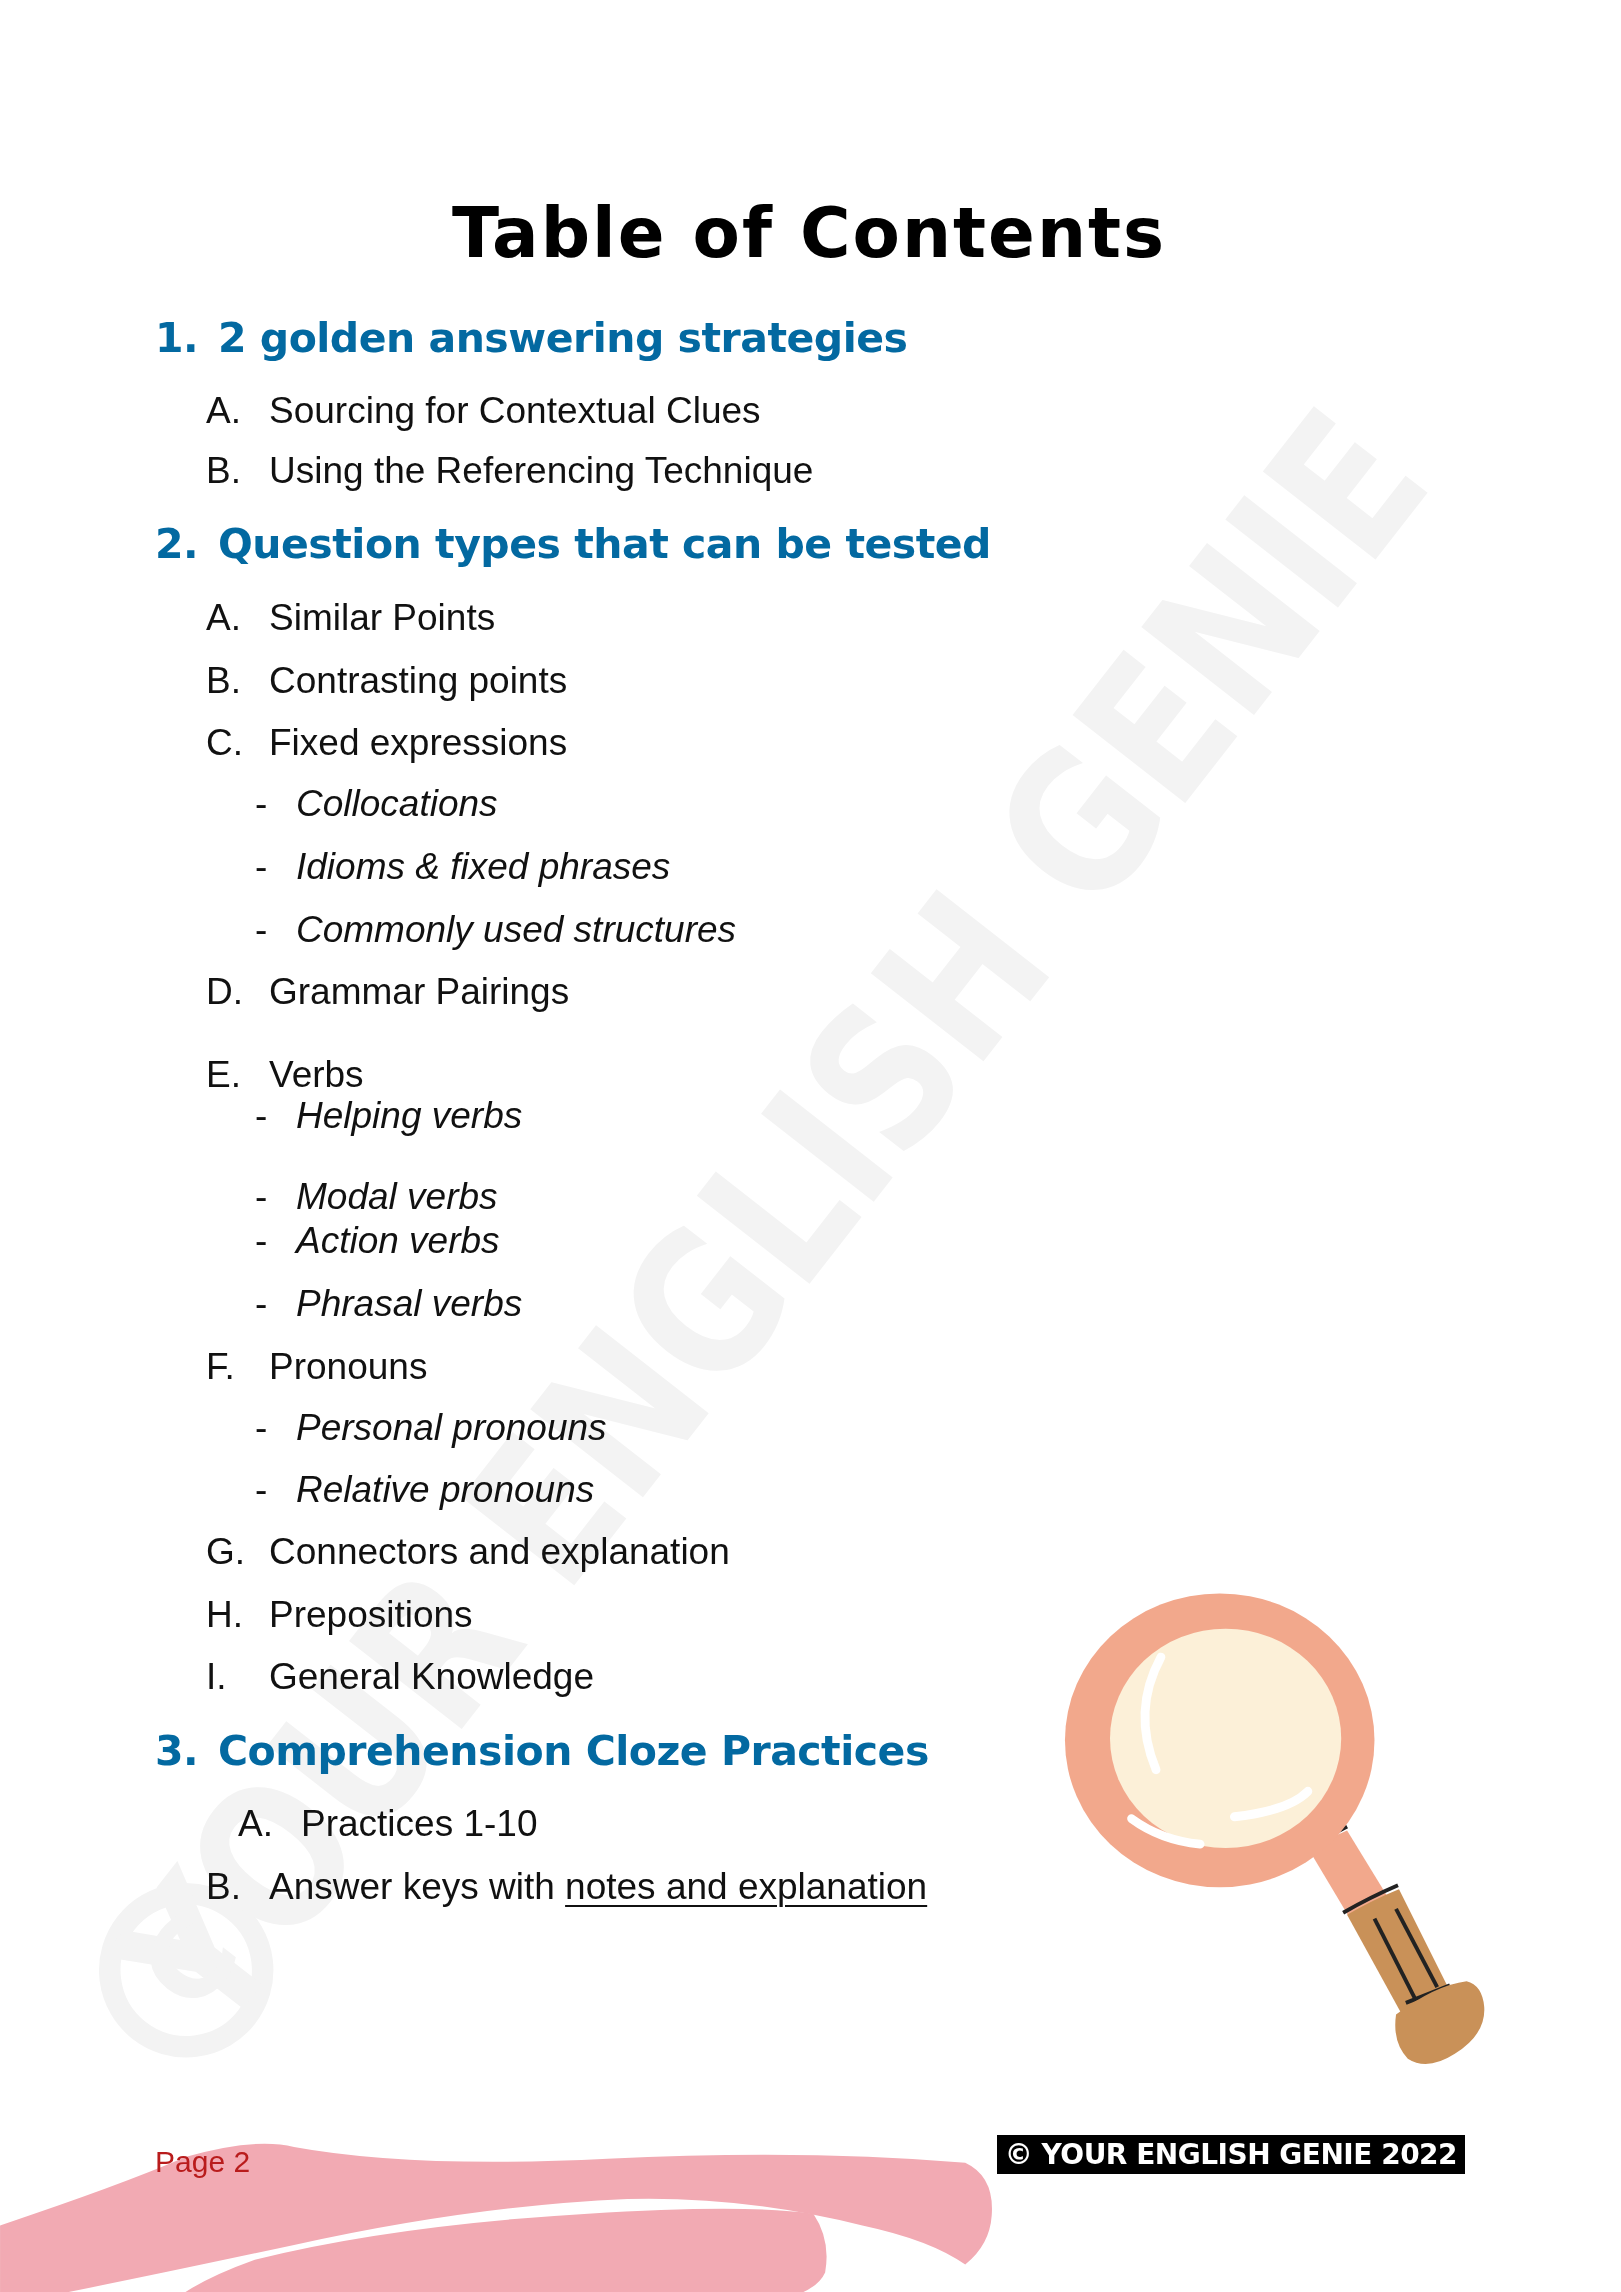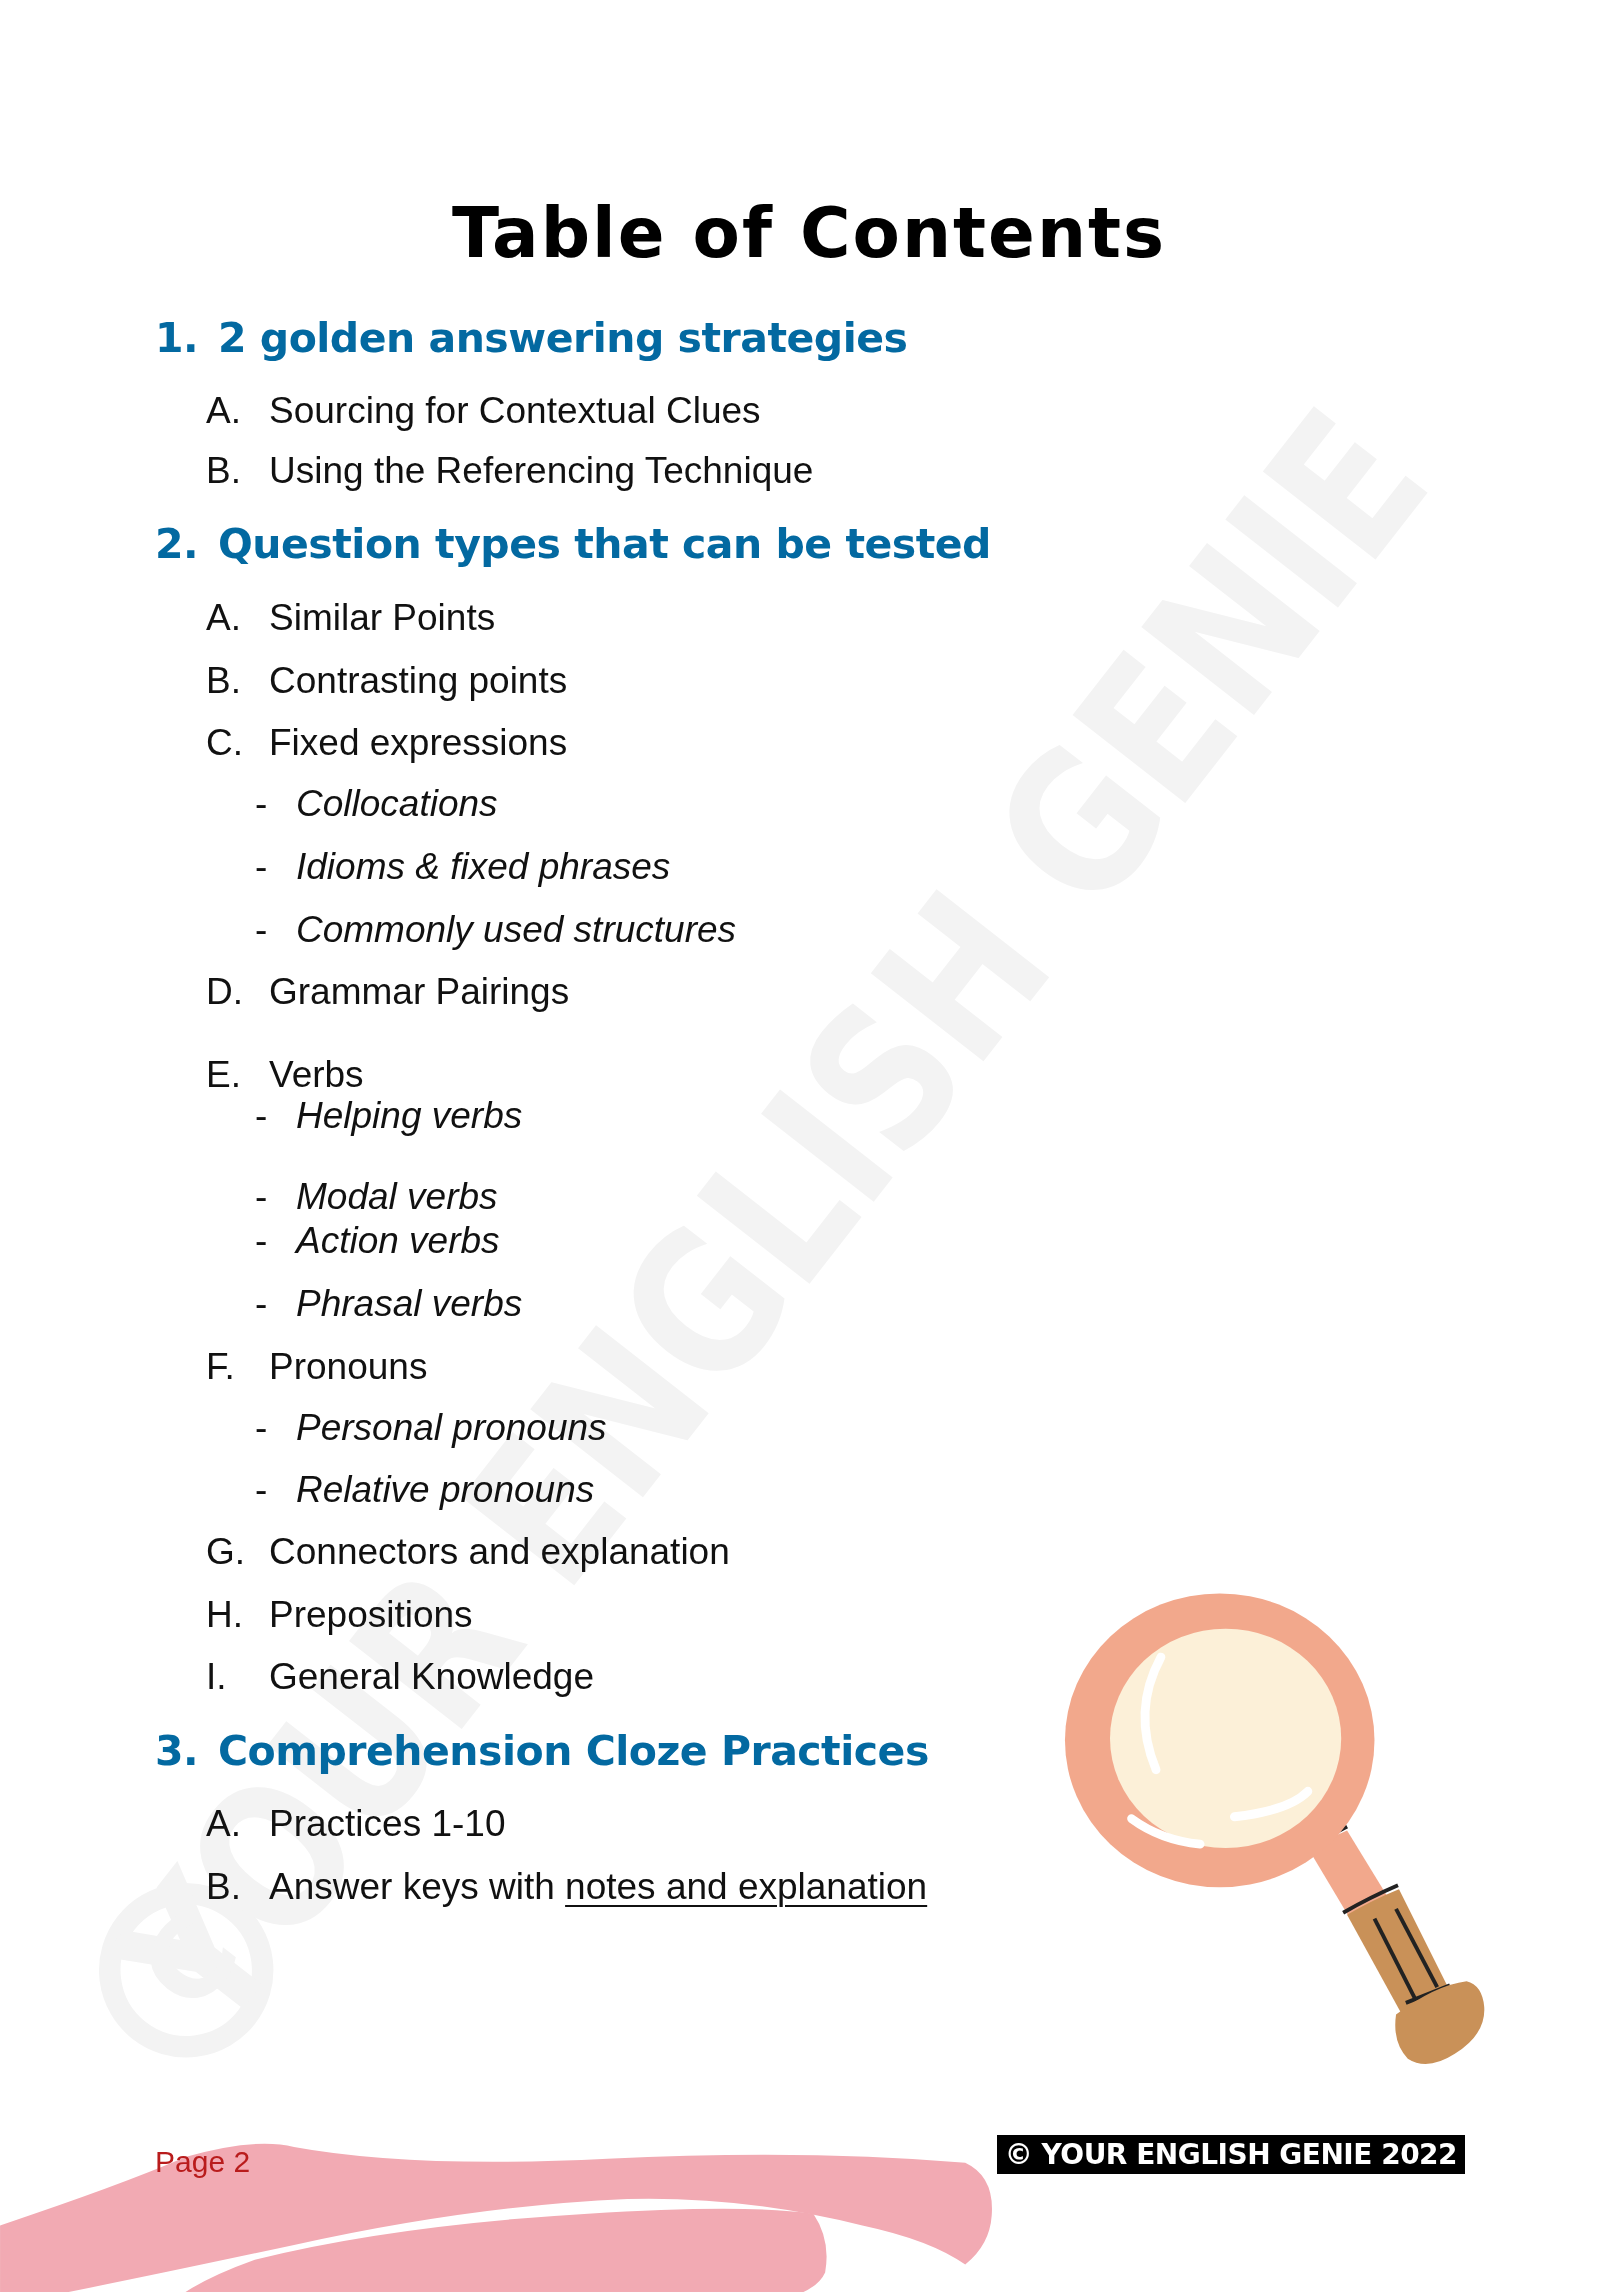--- a/index.html
+++ b/index.html
@@ -131,21 +131,21 @@
   <div class="item" style="top:1594px;">
     <span class="letter">H.</span><span>Prepositions</span>
   </div>
   <div class="item" style="top:1656px;">
     <span class="letter">I.</span><span>General Knowledge</span>
   </div>
 
   <div class="sec" style="top:1727px;">
     <span class="num">3.</span><span>Comprehension Cloze Practices</span>
   </div>
-  <div class="item" style="top:1803px;">
+  <div class="item" style="top:1803px;margin-left:32px;">
     <span class="letter">A.</span><span>Practices 1-10</span>
   </div>
   <div class="item" style="top:1866px;">
     <span class="letter">B.</span><span>Answer keys with </span><span class="underline">notes and explanation</span>
   </div>
 </div>
 
 <svg class="magnifier" viewBox="0 0 440 560">
 
   <path d="M250 300 L290 282 L345 372 L305 392 Z" fill="#f2a88c"></path>

